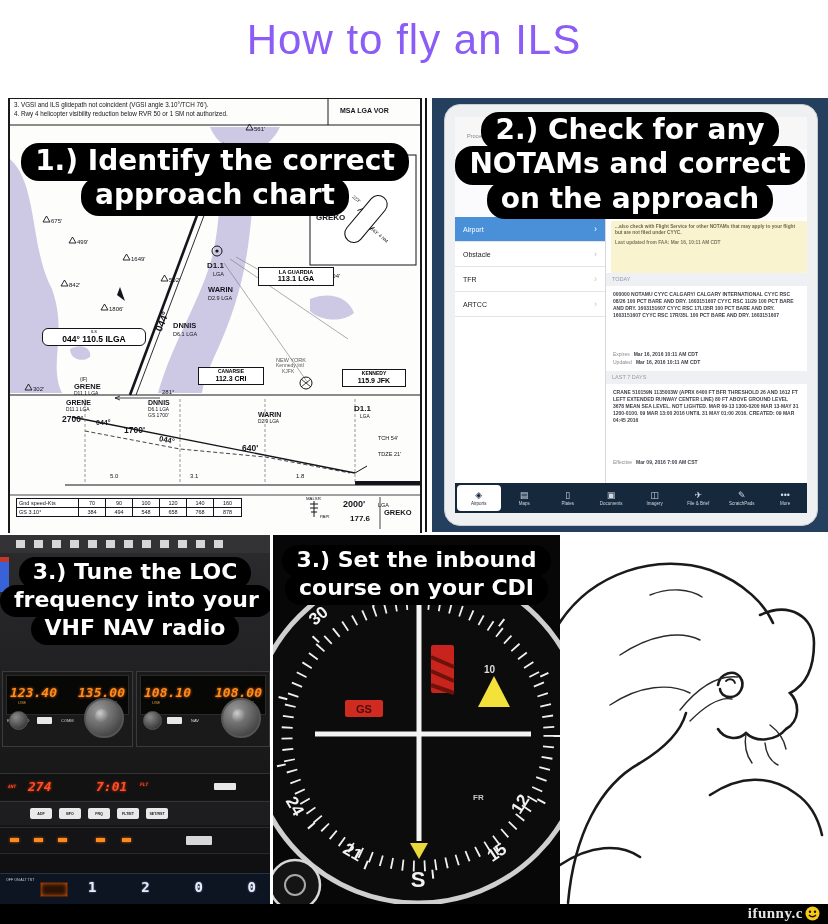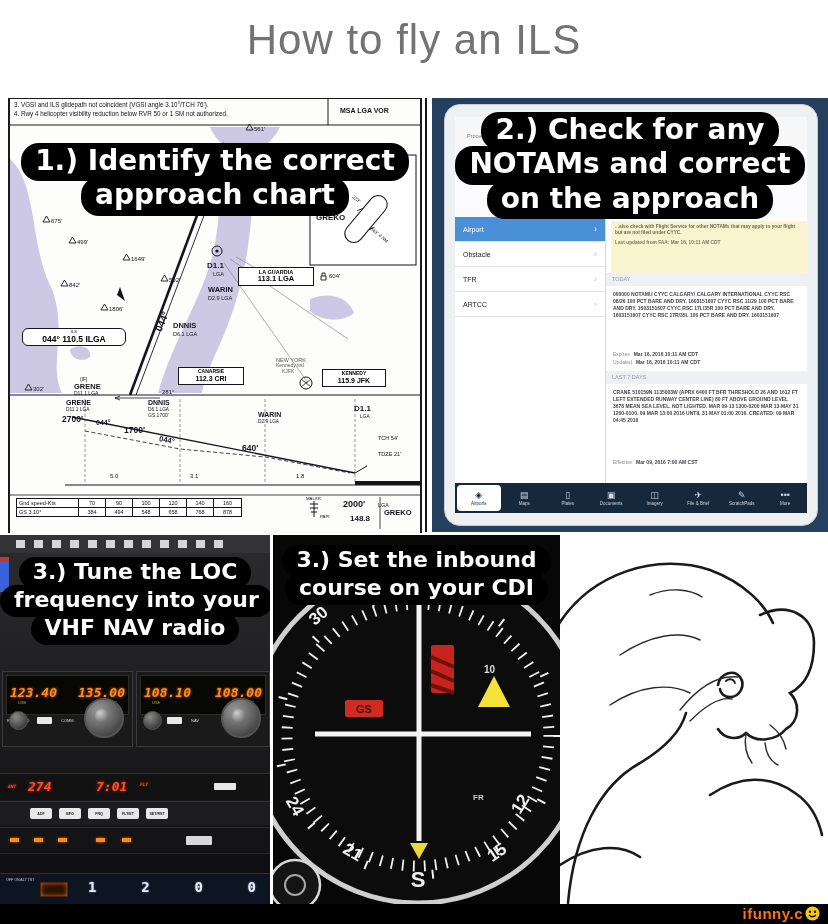--- a/index.html
+++ b/index.html
@@ -1,39 +1,39 @@
 <!DOCTYPE html>
 <html><head>
 <meta charset="utf-8">
 <style>
   html,body{margin:0;padding:0;background:#fff;}
   #page{position:relative;width:828px;height:924px;background:#fff;overflow:hidden;
         font-family:"Liberation Sans",sans-serif;}
   .abs{position:absolute;}
 
   
-  #title{left:0;top:16px;width:828px;text-align:center;font-size:42px;color:#737373;
+  #title{left:0;top:16px;width:828px;text-align:center;font-size:42px;color:#8b5cf6;
          font-family:"Liberation Sans",sans-serif;letter-spacing:1px;}
 
   
   .meme{position:absolute;text-align:center;z-index:30;width:100%;left:0;}
   .meme .ln{display:block;margin:0 auto;width:max-content;max-width:98%;background:#000;color:#fff;
             font-weight:bold;font-family:"DejaVu Sans",sans-serif;
             padding:3px 14px 6px;border-radius:18px;line-height:1.05;}
   .meme .ln + .ln{margin-top:-4px;}
   .fs28 .ln{font-size:28px;} .fs23 .ln{font-size:22px;}
 
   
   #chart{left:8px;top:98px;width:410px;height:434px;background:#fdfdfc;
          border-left:2px solid #1a1a1a;border-right:2px solid #1a1a1a;border-top:1px solid #1a1a1a;}
   #chart svg{position:absolute;left:0;top:0;}
   .cl{position:absolute;font-size:6px;color:#14141c;line-height:1.1;white-space:nowrap;z-index:5;}
   .clb{font-weight:bold;}
   .cbox{position:absolute;border:1px solid #14141c;background:#fff;text-align:center;
-        line-height:1.15;white-space:nowrap;padding:1px 3px;z-index:6;}
+        line-height:1.15;white-space:nowrap;padding:1px 3px;z-index:6;margin-left:20px;}
   .rot{transform-origin:left top;}
 
   
   #ipadpanel{left:432px;top:98px;width:396px;height:434px;background:#24405e;}
   #divider{left:425px;top:98px;width:2px;height:434px;background:#151515;}
   #ipad{position:absolute;left:12px;top:6px;width:372px;height:420px;background:#eef0f2;
         border-radius:16px;border:1px solid #c9ccd2;}
   #screen{position:absolute;left:10px;top:12px;width:352px;height:396px;background:#fff;overflow:hidden;}
   #topbar{position:absolute;left:0;top:0;width:352px;height:32px;background:#f7f7f8;border-bottom:1px solid #d8d8dc;}
   #topbar span{position:absolute;top:16px;font-size:5.5px;color:#8a8a90;}
@@ -99,21 +99,21 @@
 
   
   #cdi{left:273px;top:535px;width:287px;height:370px;background:#070707;overflow:hidden;}
 
   
   #face{left:560px;top:535px;width:268px;height:370px;background:#fff;}
 
   
   #footer{left:0;top:904px;width:828px;height:20px;background:#000;}
   #wm{position:absolute;right:8px;top:1px;display:flex;align-items:center;gap:2px;}
-  #wm .t{color:#f97316;font-weight:bold;font-size:15px;font-family:Liberation Sans, sans-serif;letter-spacing:.5px;}
+  #wm .t{color:#e5e5e5;font-weight:bold;font-size:15px;font-family:Liberation Serif, serif;letter-spacing:.5px;}
 </style>
 </head>
 <body>
 
 <div id="page">
 
   <div class="abs" id="title">How to fly an ILS</div>
 
   <div class="abs" id="chart">
     <svg width="410" height="434" viewBox="0 0 410 434">
@@ -274,21 +274,21 @@
       <div class="cl" style="position:static;border-right:1px solid #14141c;padding:1px 2px;text-align:center;font-size:5.5px;">494</div>
       <div class="cl" style="position:static;border-right:1px solid #14141c;padding:1px 2px;text-align:center;font-size:5.5px;">548</div>
       <div class="cl" style="position:static;border-right:1px solid #14141c;padding:1px 2px;text-align:center;font-size:5.5px;">658</div>
       <div class="cl" style="position:static;border-right:1px solid #14141c;padding:1px 2px;text-align:center;font-size:5.5px;">768</div>
       <div class="cl" style="position:static;padding:1px 2px;text-align:center;font-size:5.5px;">878</div>
     </div>
     <div class="cl" style="left:296px;top:398px;font-size:4.3px;">MALSR</div>
     <div class="cl" style="left:310px;top:416px;font-size:4.3px;">PAPI</div>
     <div class="cl clb" style="left:333px;top:401px;font-size:9px;">2000'</div>
     <div class="cl" style="left:368px;top:403px;font-size:5.5px;">LGA</div>
-    <div class="cl clb" style="left:340px;top:416px;font-size:8px;">148.8</div>
+    <div class="cl clb" style="left:340px;top:416px;font-size:8px;">177.6</div>
     <div class="cl clb" style="left:374px;top:410px;font-size:7.5px;">GREKO</div>
 
     <div class="meme fs28" style="top:44px;">
       <span class="ln">1.) Identify the correct</span>
       <span class="ln">approach chart</span>
     </div>
   </div>
 
   <div class="abs" id="divider"></div>
 

